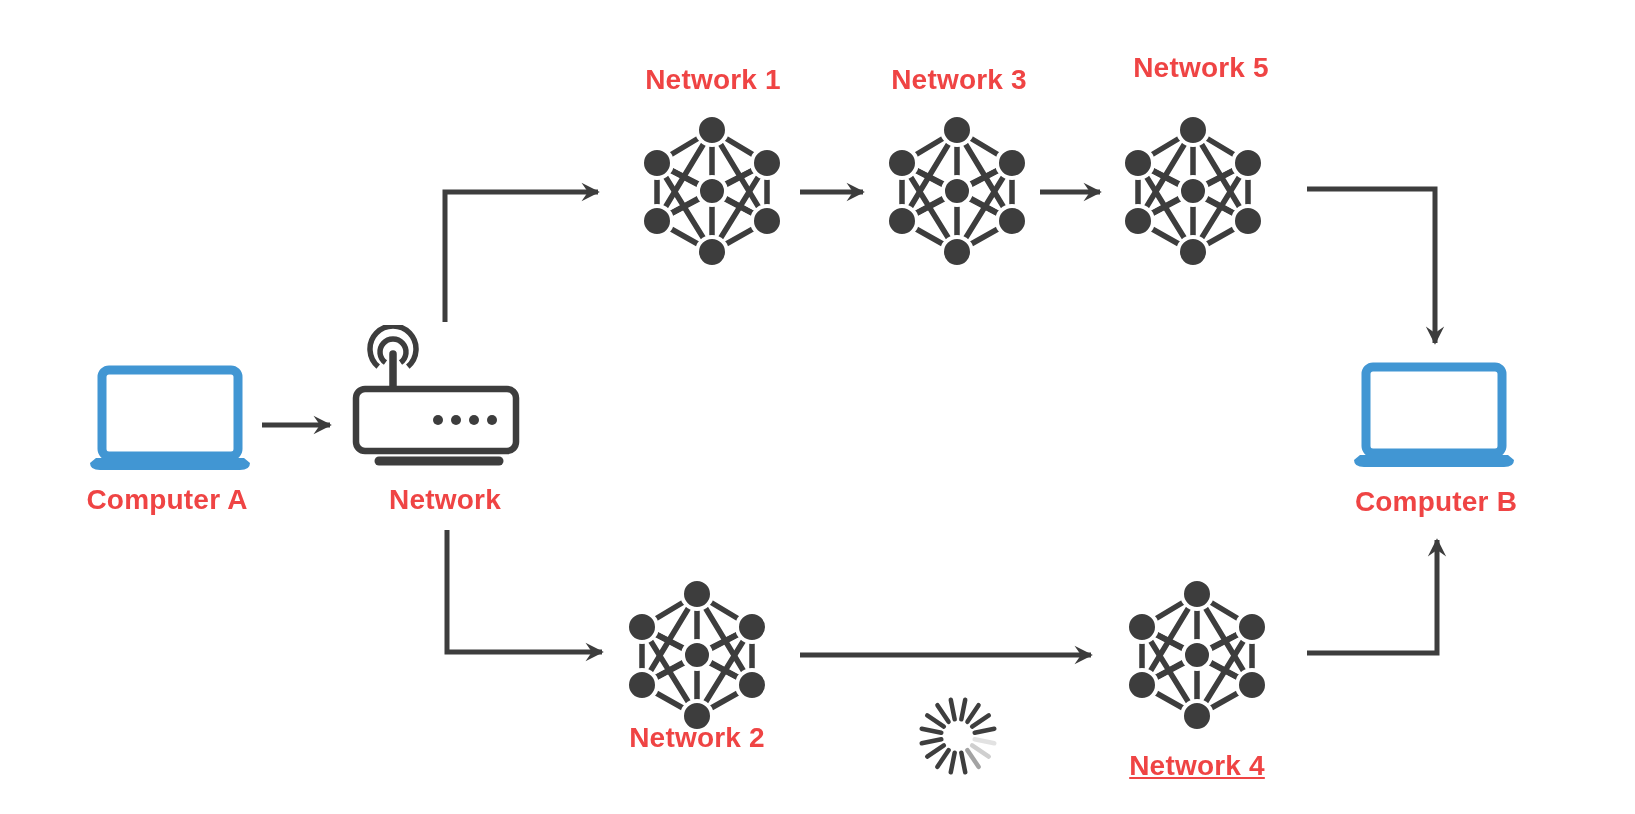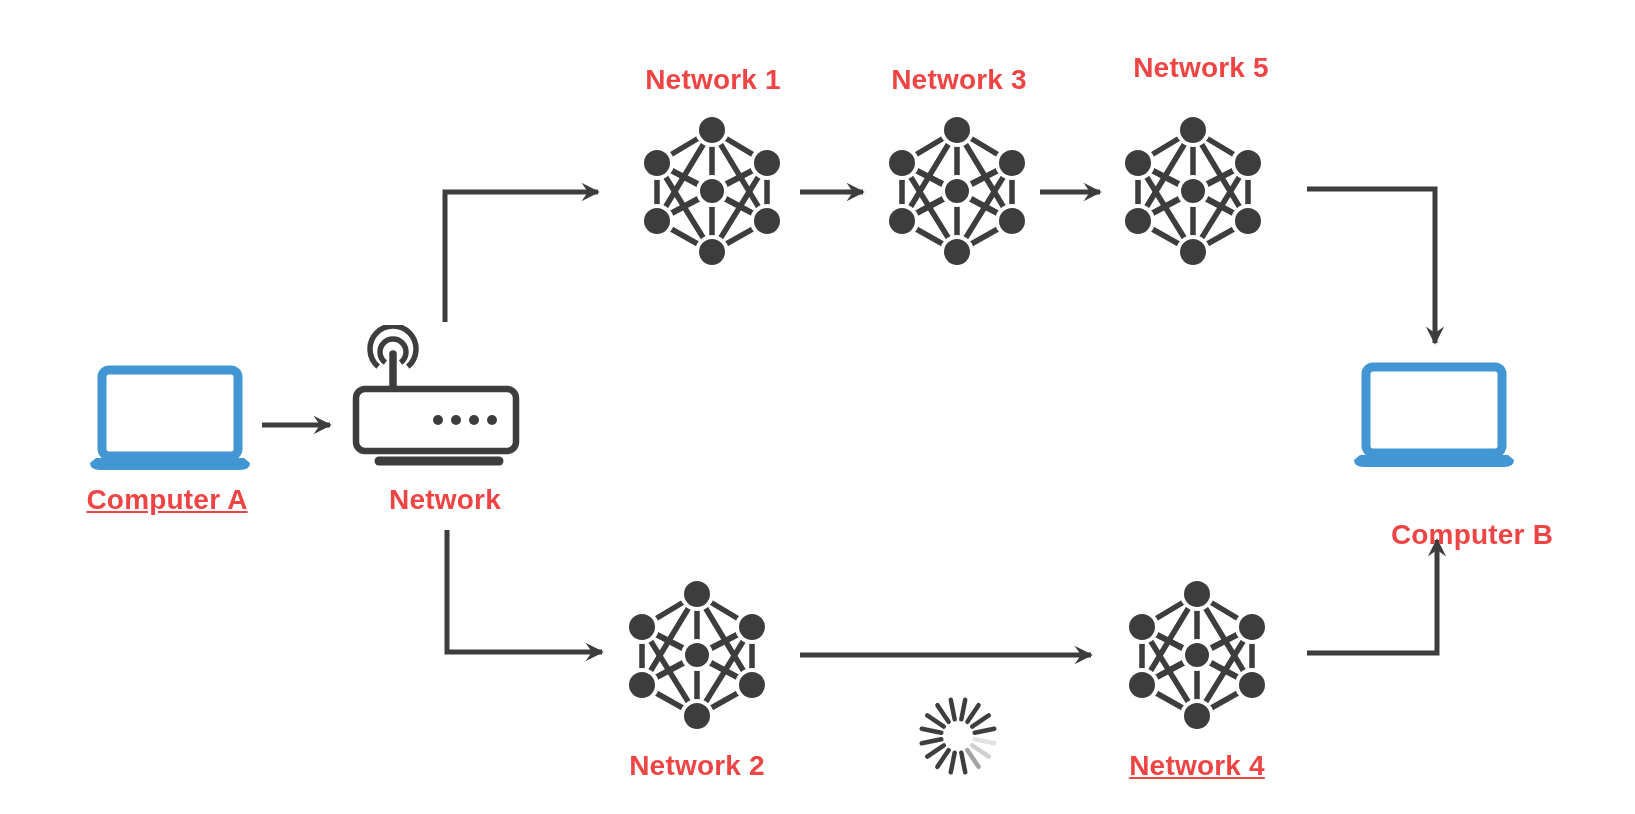--- a/index.html
+++ b/index.html
@@ -75,21 +75,21 @@
       <path d="M1307,189 L1435,189 L1435,343" marker-end="url(#arrow)"></path>
       <path d="M447,530 L447,652 L602,652" marker-end="url(#arrow)"></path>
       <path d="M800,655 L1091,655" marker-end="url(#arrow)"></path>
       <path d="M1307,653 L1437,653 L1437,540" marker-end="url(#arrow)"></path>
     </g>
   </svg>
 
   <svg class="node-icon" style="left:90px;top:364px;" width="160" height="106" viewBox="0 0 160 106">
       <use href="#laptopdef"></use>
     </svg>
-  <div class="label" style="left:167px;top:484px;text-decoration:underline;">Computer A</div>
+  <div class="label" style="left:167px;top:484px;">Computer A</div>
 
   <svg class="node-icon" style="left:350px;top:325px;" width="172" height="143" viewBox="0 0 172 143">
     <g fill="none" stroke="#3d3d3d">
       <path d="M28.2,41.6 A23,23 0 1 1 57.8,41.6" stroke-width="5.5"></path>
       <path d="M35.5,37.6 A13,13 0 1 1 50.5,37.6" stroke-width="5.5"></path>
       <line x1="43" y1="29" x2="43" y2="70" stroke-width="7.5" stroke-linecap="round"></line>
     </g>
     <rect x="6" y="64" width="160" height="62" rx="9" fill="#ffffff" stroke="#3d3d3d" stroke-width="6.5"></rect>
     <g fill="#3d3d3d">
       <circle cx="88" cy="95" r="5"></circle>
@@ -112,21 +112,21 @@
     </svg>
 
   <div class="label" style="left:1193px;top:52px;margin-left:8px;">Network 5</div>
   <svg class="node-icon" style="left:1118px;top:116px;" width="150" height="150" viewBox="-75 -75 150 150">
       <use href="#meshdef"></use>
     </svg>
 
   <svg class="node-icon" style="left:622px;top:580px;" width="150" height="150" viewBox="-75 -75 150 150">
       <use href="#meshdef"></use>
     </svg>
-  <div class="label" style="left:697px;top:750px;">Network 2</div>
+  <div class="label" style="left:697px;top:722px;">Network 2</div>
 
   <svg class="node-icon" style="left:913px;top:691px;" width="90" height="90" viewBox="-45 -45 90 90">
     <g stroke-width="4.5" stroke-linecap="round">
       <line x1="0" y1="-17" x2="0" y2="-37" stroke="#3e3e3e" transform="rotate(11.25)"></line>
       <line x1="0" y1="-17" x2="0" y2="-37" stroke="#3e3e3e" transform="rotate(33.75)"></line>
       <line x1="0" y1="-17" x2="0" y2="-37" stroke="#3e3e3e" transform="rotate(56.25)"></line>
       <line x1="0" y1="-17" x2="0" y2="-37" stroke="#3e3e3e" transform="rotate(78.75)"></line>
       <line x1="0" y1="-17" x2="0" y2="-37" stroke="#e2e2e2" transform="rotate(101.25)"></line>
       <line x1="0" y1="-17" x2="0" y2="-37" stroke="#cfcfcf" transform="rotate(123.75)"></line>
       <line x1="0" y1="-17" x2="0" y2="-37" stroke="#a3a3a3" transform="rotate(146.25)"></line>
@@ -143,15 +143,15 @@
   </svg>
 
   <svg class="node-icon" style="left:1122px;top:580px;" width="150" height="150" viewBox="-75 -75 150 150">
       <use href="#meshdef"></use>
     </svg>
   <div class="label" style="left:1197px;top:750px;text-decoration:underline;">Network 4</div>
 
   <svg class="node-icon" style="left:1354px;top:361px;" width="160" height="106" viewBox="0 0 160 106">
       <use href="#laptopdef"></use>
     </svg>
-  <div class="label" style="left:1472px;top:486px;margin-top:33px;">Computer B</div>
+  <div class="label" style="left:1436px;top:486px;">Computer B</div>
 
 </div>
 
 </body></html>

